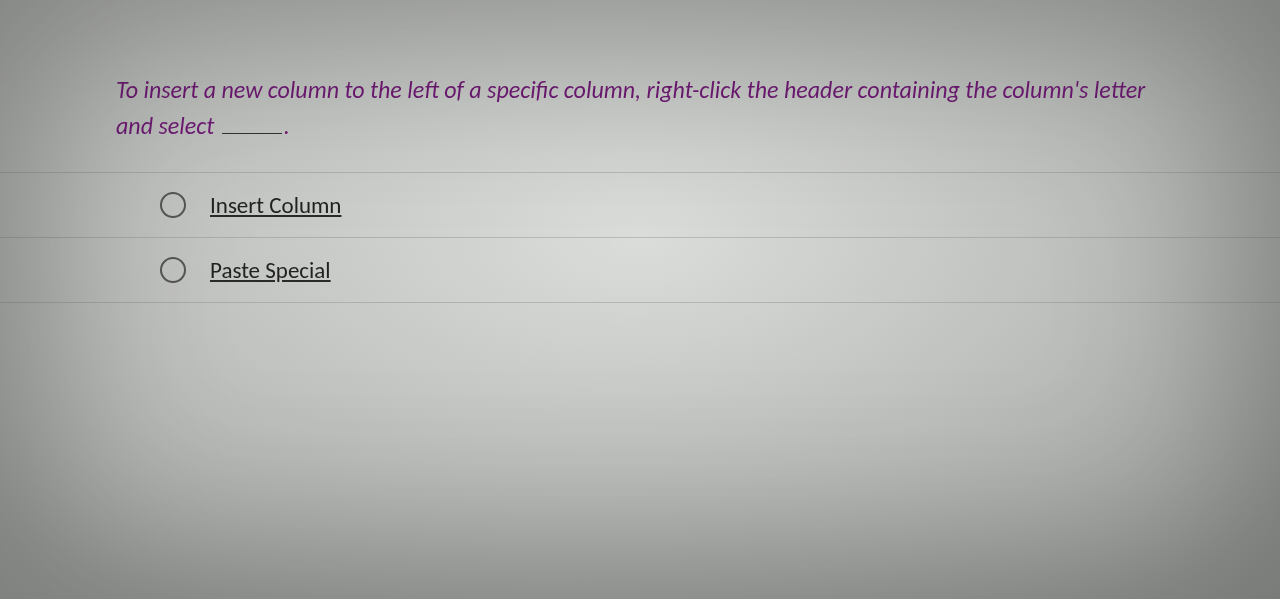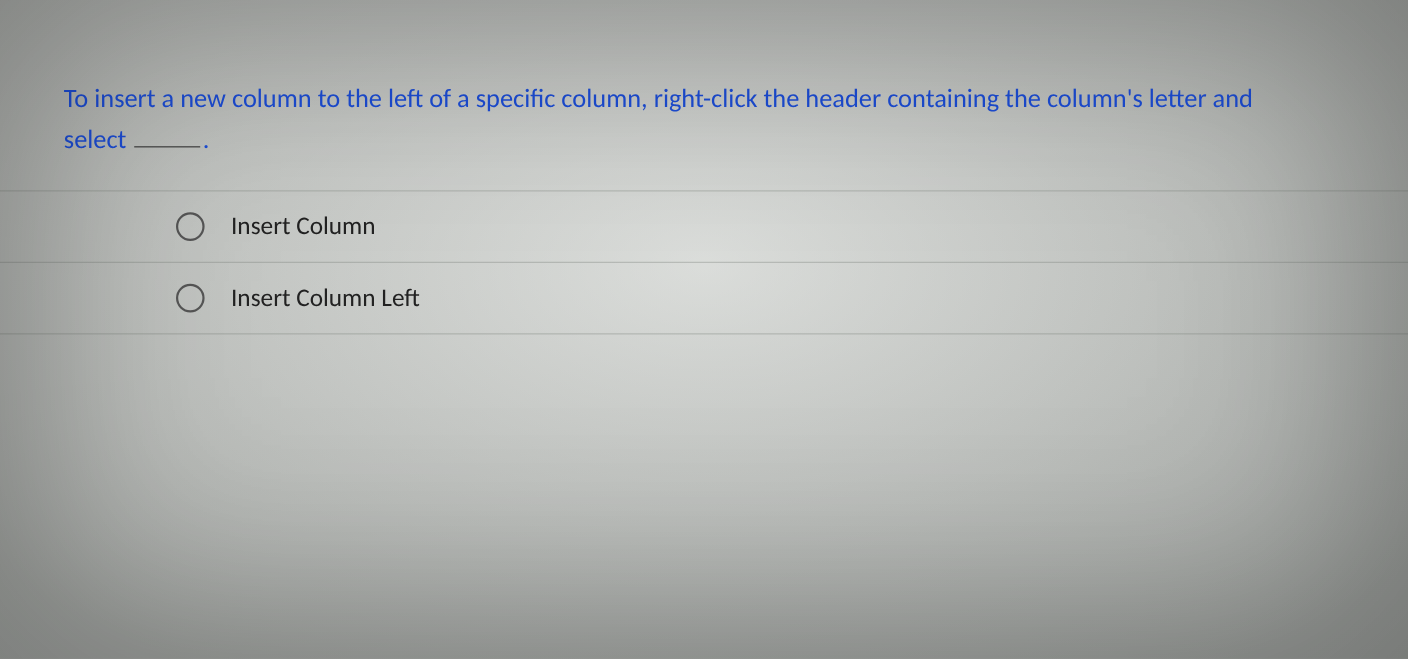--- a/index.html
+++ b/index.html
@@ -18,41 +18,43 @@
       padding: 72px 0 0 0;
       color: #2a2a2a;
       position: relative;
     }
     .question-container {
       width: 100%;
     }
     .question-text {
       font-size: 24px;
       line-height: 1.5;
-      color: #1d4ed8;
-      padding: 0 130px 28px 58px;
+      color: #701a75;
+      padding: 0 130px 28px 116px;
       font-weight: 400;
+      font-style: italic;
     }
     .blank {
       display: inline-block;
       border-bottom: 1.5px solid #333;
       width: 60px;
       height: 1.1em;
       vertical-align: baseline;
       margin: 0 2px;
     }
     .options {
       width: 100%;
     }
     .option {
       display: flex;
       align-items: center;
       padding: 18px 0 18px 160px;
       border-top: 1px solid rgba(120,125,120,0.35);
       cursor: pointer;
+      text-decoration: underline;
     }
     .option:last-child {
       border-bottom: 1px solid rgba(120,125,120,0.35);
     }
     .radio {
       width: 26px;
       height: 26px;
       border: 2px solid #555;
       border-radius: 50%;
       margin-right: 24px;
@@ -78,18 +80,18 @@
   <div class="question-text">
     <span>To insert a new column to the left of a specific column, right-click the header containing the column's letter and select </span><span class="blank"></span><span>.</span>
   </div>
   <div class="options">
     <div class="option">
       <span class="radio"></span>
       <span class="option-label">Insert Column</span>
     </div>
     <div class="option">
       <span class="radio"></span>
-      <span class="option-label">Insert Column Left</span>
+      <span class="option-label">Paste Special</span>
     </div>
   </div>
 </div>
 
 <div class="vignette"></div>
 
 </body></html>

